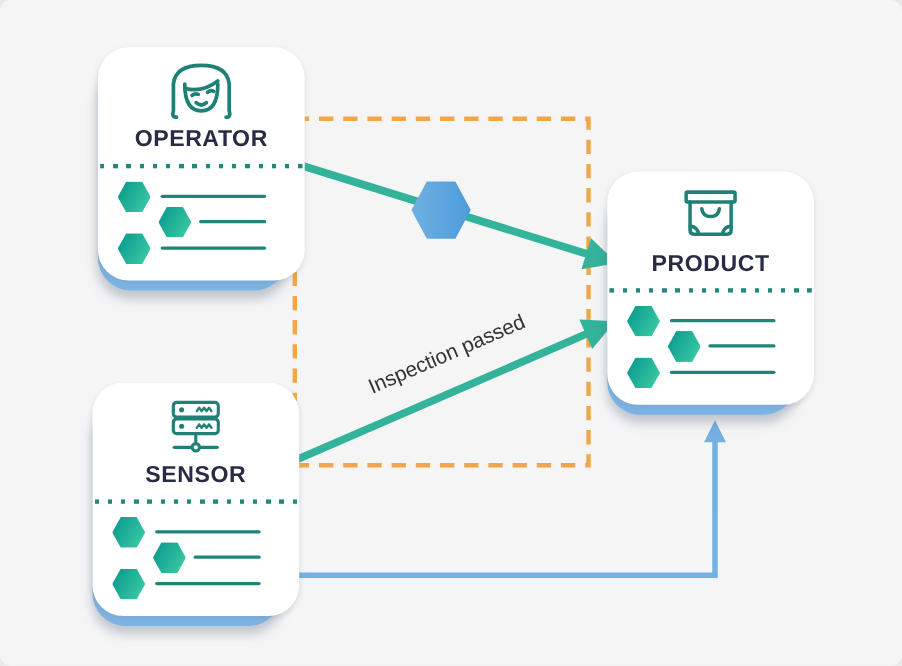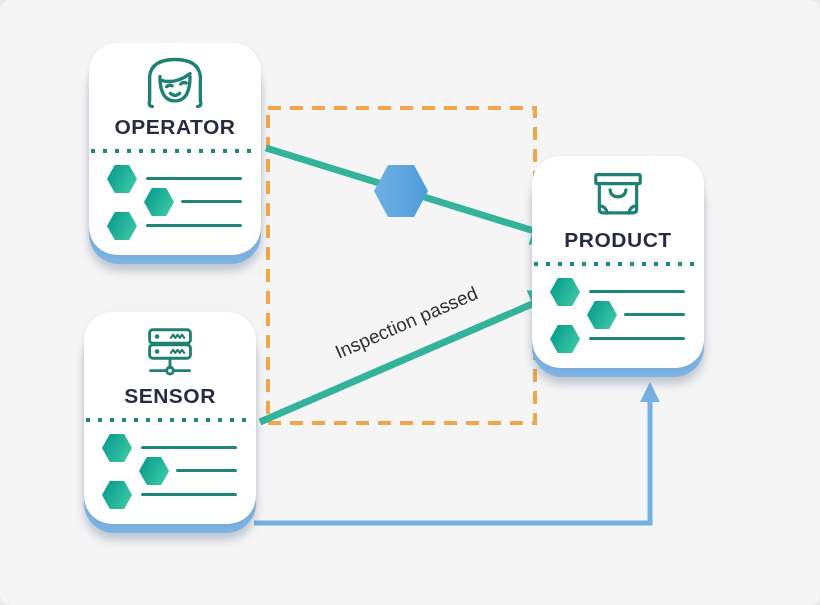--- a/index.html
+++ b/index.html
@@ -5,21 +5,21 @@
   html,body{margin:0;padding:0;background:#e9e9ea;}
   *{box-sizing:border-box;}
   .stage{
     position:relative;width:820px;height:605px;margin:0 auto;
     background:#f5f5f6;overflow:hidden;border-radius:10px;
     font-family:"Liberation Sans",sans-serif;
   }
   .edge-layer{position:absolute;left:0;top:0;width:820px;height:605px;}
 
   
-  .card{position:absolute;width:172px;height:212px;}
+  .card{position:absolute;width:188px;height:212px;}
   .card-under{
     position:absolute;left:0;top:13px;width:172px;height:208px;
     background:#7cb4e6;border-radius:30px;
     box-shadow:0 7px 10px rgba(90,110,130,.35);
   }
   .card-face{
     position:absolute;inset:0;background:#ffffff;border-radius:28px;
     box-shadow:0 2px 5px rgba(120,130,140,.20);
   }
   .card-icon{
@@ -41,22 +41,22 @@
   }
   .hex.h1{left:18px;top:122px;}
   .hex.h2{left:55px;top:145px;}
   .hex.h3{left:18px;top:169px;}
   .ln{position:absolute;height:3px;background:#1e8577;border-radius:2px;}
   .ln.l1{left:57px;top:134px;width:96px;}
   .ln.l2{left:92px;top:157px;width:61px;}
   .ln.l3{left:57px;top:181px;width:96px;}
 
   .card-operator{left:89px;top:43px;}
-  .card-sensor{left:84px;top:312px;text-decoration:underline;}
-  .card-product{left:532px;top:156px;}
+  .card-sensor{left:84px;top:348px;text-decoration:underline;}
+  .card-product{left:552px;top:156px;}
 
   
   .edge-label{
     position:absolute;font-size:19px;color:#333333;white-space:nowrap;
   }
   .label-passed{left:330px;top:312px;transform:rotate(-23.5deg);}
   .label-failed{left:355px;top:491px;}
 </style>
 </head>
 <body>

